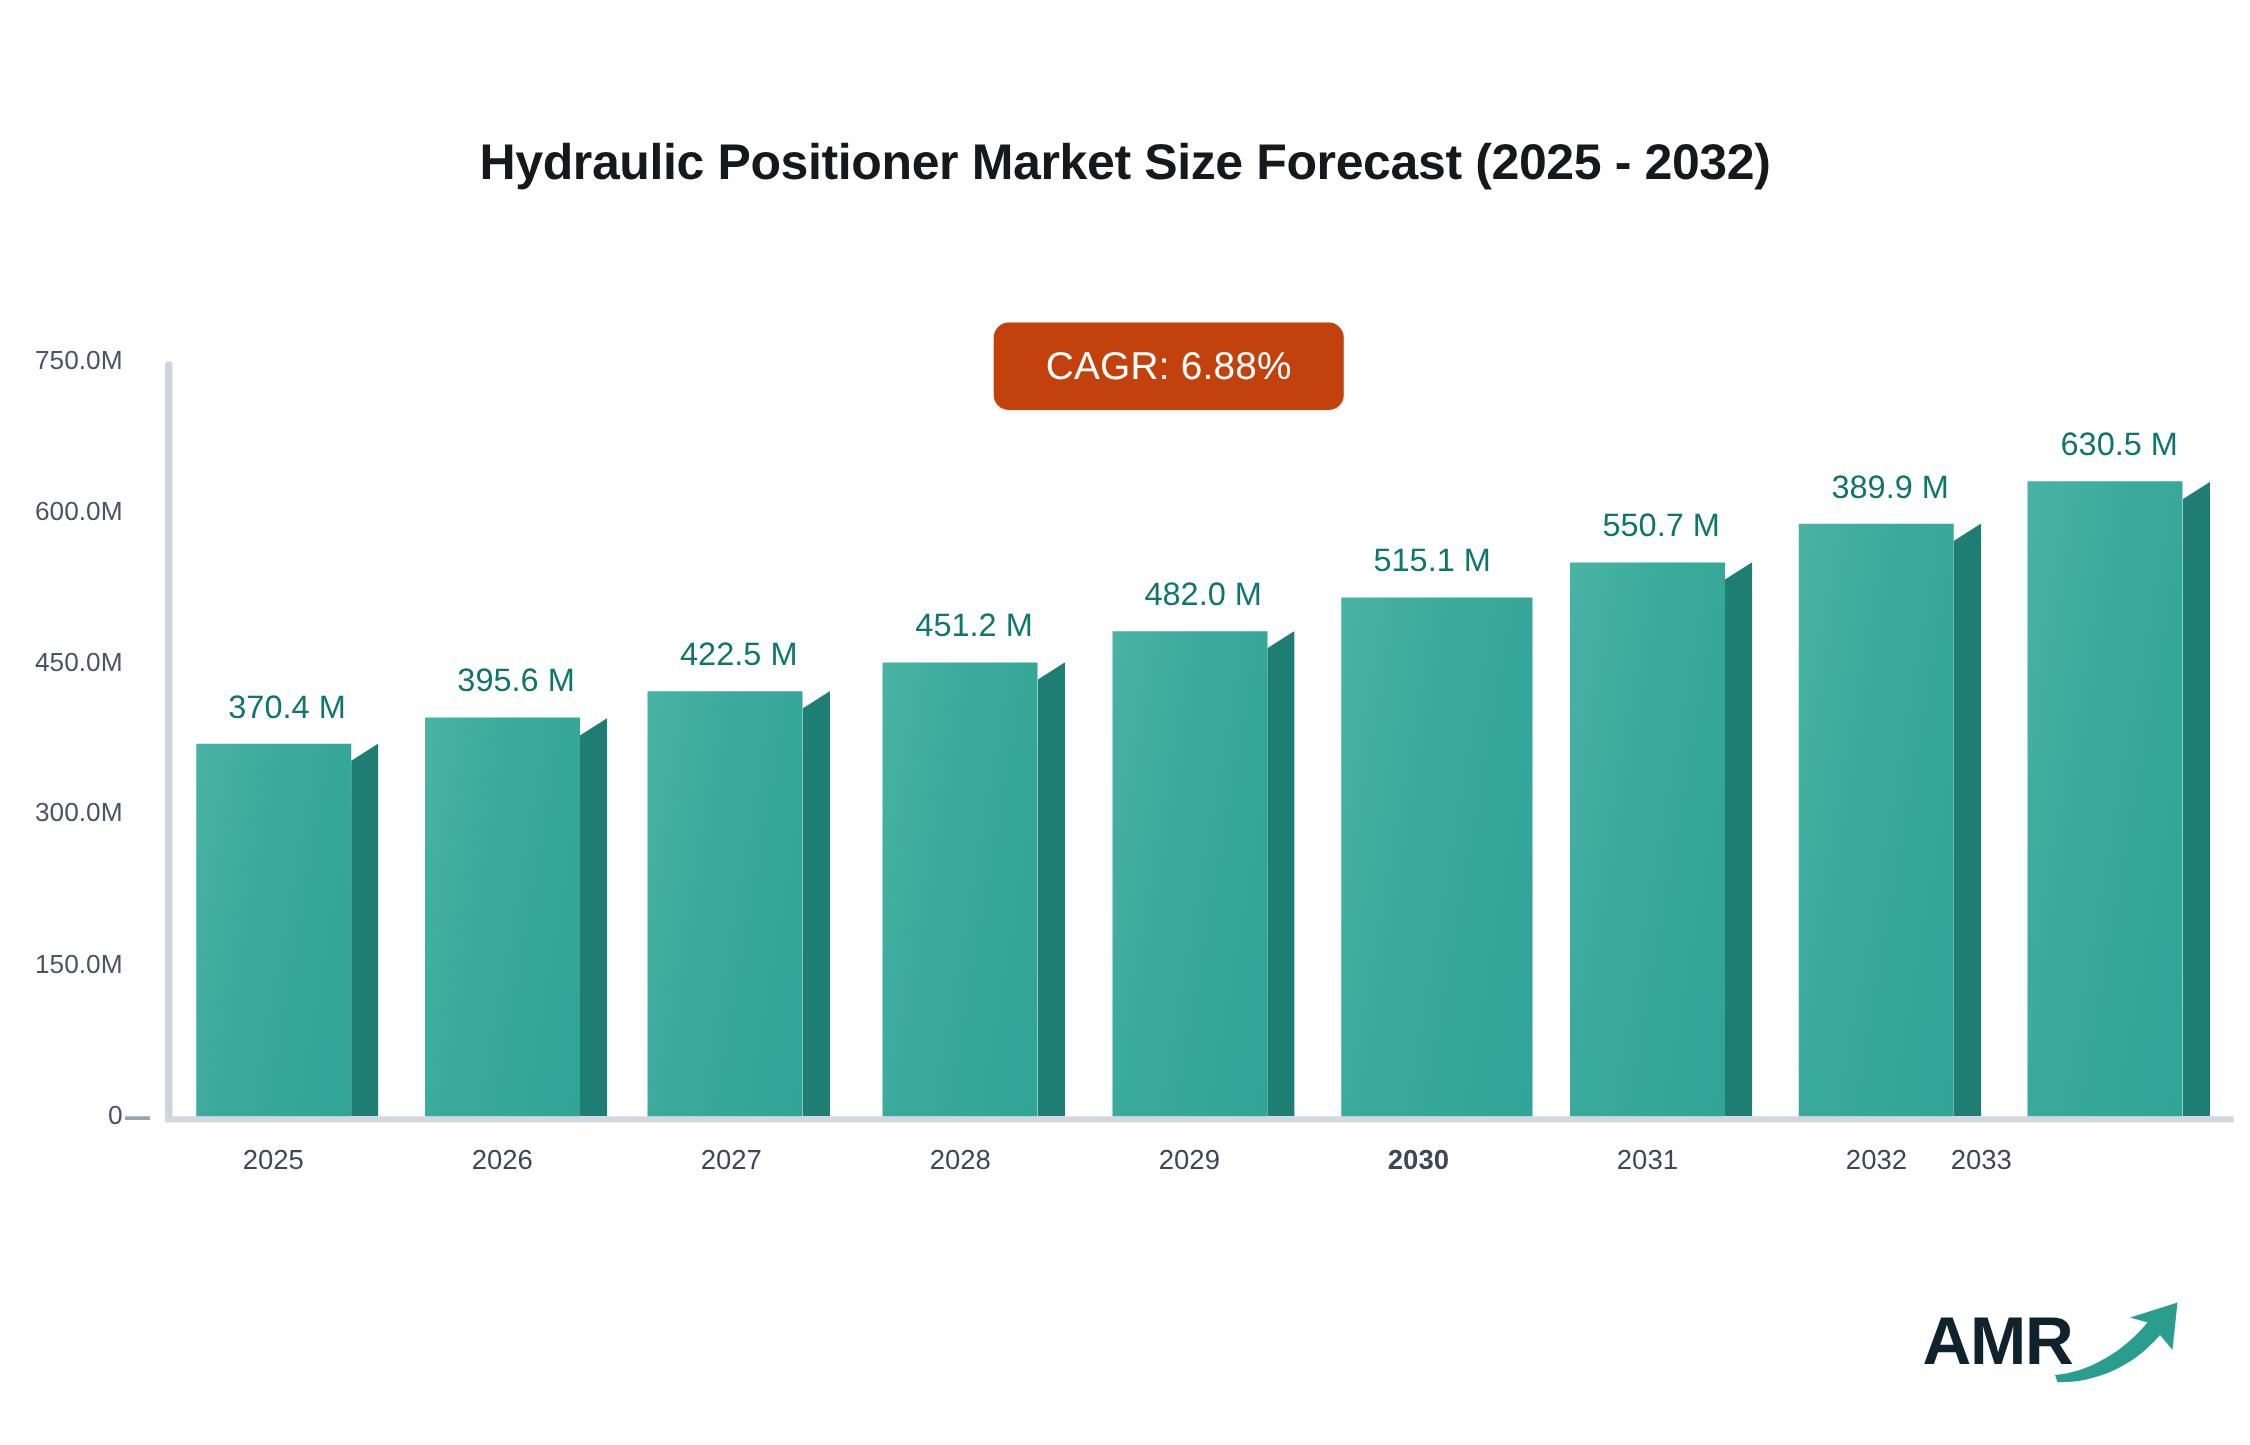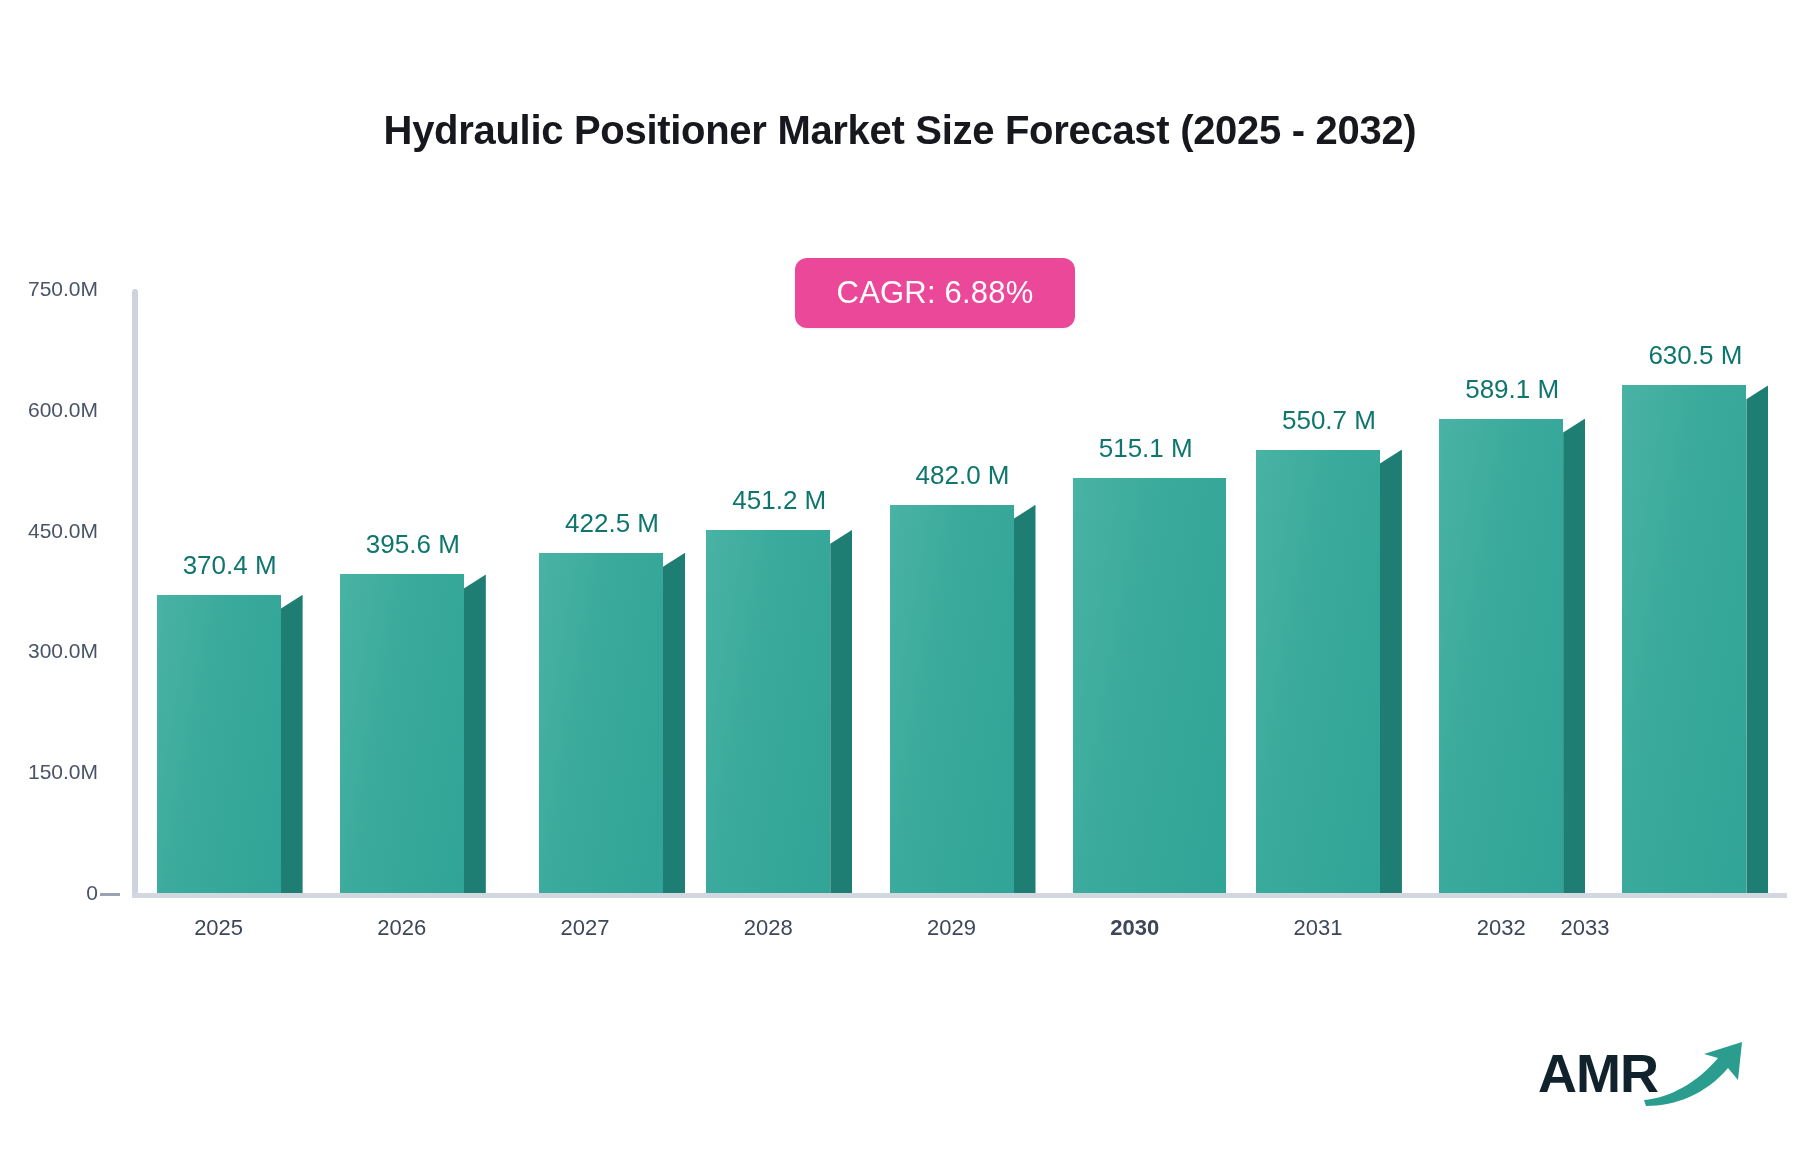--- a/index.html
+++ b/index.html
@@ -47,21 +47,21 @@
   }
 
   
   #cagr-badge {
     position: absolute;
     top: 258px;
     left: 795px;
     width: 280px;
     height: 70px;
     border-radius: 12px;
-    background: #ec4899;
+    background: #c2410c;
     color: #ffffff;
     font-size: 31px;
     font-weight: 500;
     display: flex;
     align-items: center;
     justify-content: center;
     letter-spacing: 0.2px;
     box-shadow: 0 1px 2px rgba(0,0,0,0.06);
   }
 
@@ -192,21 +192,21 @@
         <div class="bar-group" style="left: 156.611px; width: 124px; height: 298.295px; bottom: 263px;">
           <div style="position: absolute; left: 124px; bottom: 0px; width: 22px; height: 298.295px; background: rgb(31, 126, 116); clip-path: polygon(0px 14px, 100% 0px, 100% 100%, 0px 100%);"></div>
           <div class="bar-front" style="height: 298.295px;"></div>
           <div class="bar-label" style="bottom: 312.295px; left: 73px;">370.4 M</div>
         </div>
         <div class="bar-group" style="left: 339.833px; width: 124px; height: 318.59px; bottom: 263px;">
           <div style="position: absolute; left: 124px; bottom: 0px; width: 22px; height: 318.59px; background: rgb(31, 126, 116); clip-path: polygon(0px 14px, 100% 0px, 100% 100%, 0px 100%);"></div>
           <div class="bar-front" style="height: 318.59px;"></div>
           <div class="bar-label" style="bottom: 332.59px; left: 73px;">395.6 M</div>
         </div>
-        <div class="bar-group" style="left: 539px; width: 124px; height: 354px; bottom: 263px;">
+        <div class="bar-group" style="left: 518px; width: 124px; height: 354px; bottom: 263px;">
           <div style="position: absolute; left: 124px; bottom: 0px; width: 22px; height: 340.253px; background: rgb(31, 126, 116); clip-path: polygon(0px 14px, 100% 0px, 100% 100%, 0px 100%);"></div>
           <div class="bar-front" style="height: 340.253px;"></div>
           <div class="bar-label" style="bottom: 354.253px; left: 73px;">422.5 M</div>
         </div>
         <div class="bar-group" style="left: 706.278px; width: 124px; height: 363.366px; bottom: 263px;">
           <div style="position: absolute; left: 124px; bottom: 0px; width: 22px; height: 363.366px; background: rgb(31, 126, 116); clip-path: polygon(0px 14px, 100% 0px, 100% 100%, 0px 100%);"></div>
           <div class="bar-front" style="height: 363.366px;"></div>
           <div class="bar-label" style="bottom: 377.366px; left: 73px;">451.2 M</div>
         </div>
         <div class="bar-group" style="left: 889.5px; width: 124px; height: 388.171px; bottom: 263px; border-radius: 32px;">
@@ -220,21 +220,21 @@
           <div class="bar-label" style="bottom: 428.827px; left: 73px;">515.1 M</div>
         </div>
         <div class="bar-group" style="left: 1255.94px; width: 124px; height: 443.497px; bottom: 263px; text-align: right;">
           <div style="position: absolute; left: 124px; bottom: 0px; width: 22px; height: 443.497px; background: rgb(31, 126, 116); clip-path: polygon(0px 14px, 100% 0px, 100% 100%, 0px 100%);"></div>
           <div class="bar-front" style="height: 443.497px;"></div>
           <div class="bar-label" style="bottom: 457.497px; left: 73px;">550.7 M</div>
         </div>
         <div class="bar-group" style="left: 1439.17px; width: 124px; height: 474.422px; bottom: 263px;">
           <div style="position: absolute; left: 124px; bottom: 0px; width: 22px; height: 474.422px; background: rgb(31, 126, 116); clip-path: polygon(0px 14px, 100% 0px, 100% 100%, 0px 100%);"></div>
           <div class="bar-front" style="height: 474.422px;"></div>
-          <div class="bar-label" style="bottom: 488.422px; left: 73px;">589.1 M</div>
+          <div class="bar-label" style="bottom: 488.422px; left: 73px;">389.9 M</div>
         </div>
         <div class="bar-group" style="left: 1622.39px; width: 124px; height: 507.763px; bottom: 263px;">
           <div style="position: absolute; left: 124px; bottom: 0px; width: 22px; height: 507.763px; background: rgb(31, 126, 116); clip-path: polygon(0px 14px, 100% 0px, 100% 100%, 0px 100%);"></div>
           <div class="bar-front" style="height: 507.763px;"></div>
           <div class="bar-label" style="bottom: 521.763px; left: 73px;">630.5 M</div>
         </div>
       </div>
     <div id="x-ticks">
         <div class="x-label" style="left: 218.611px;">2025</div>
         <div class="x-label" style="left: 401.833px;">2026</div>

